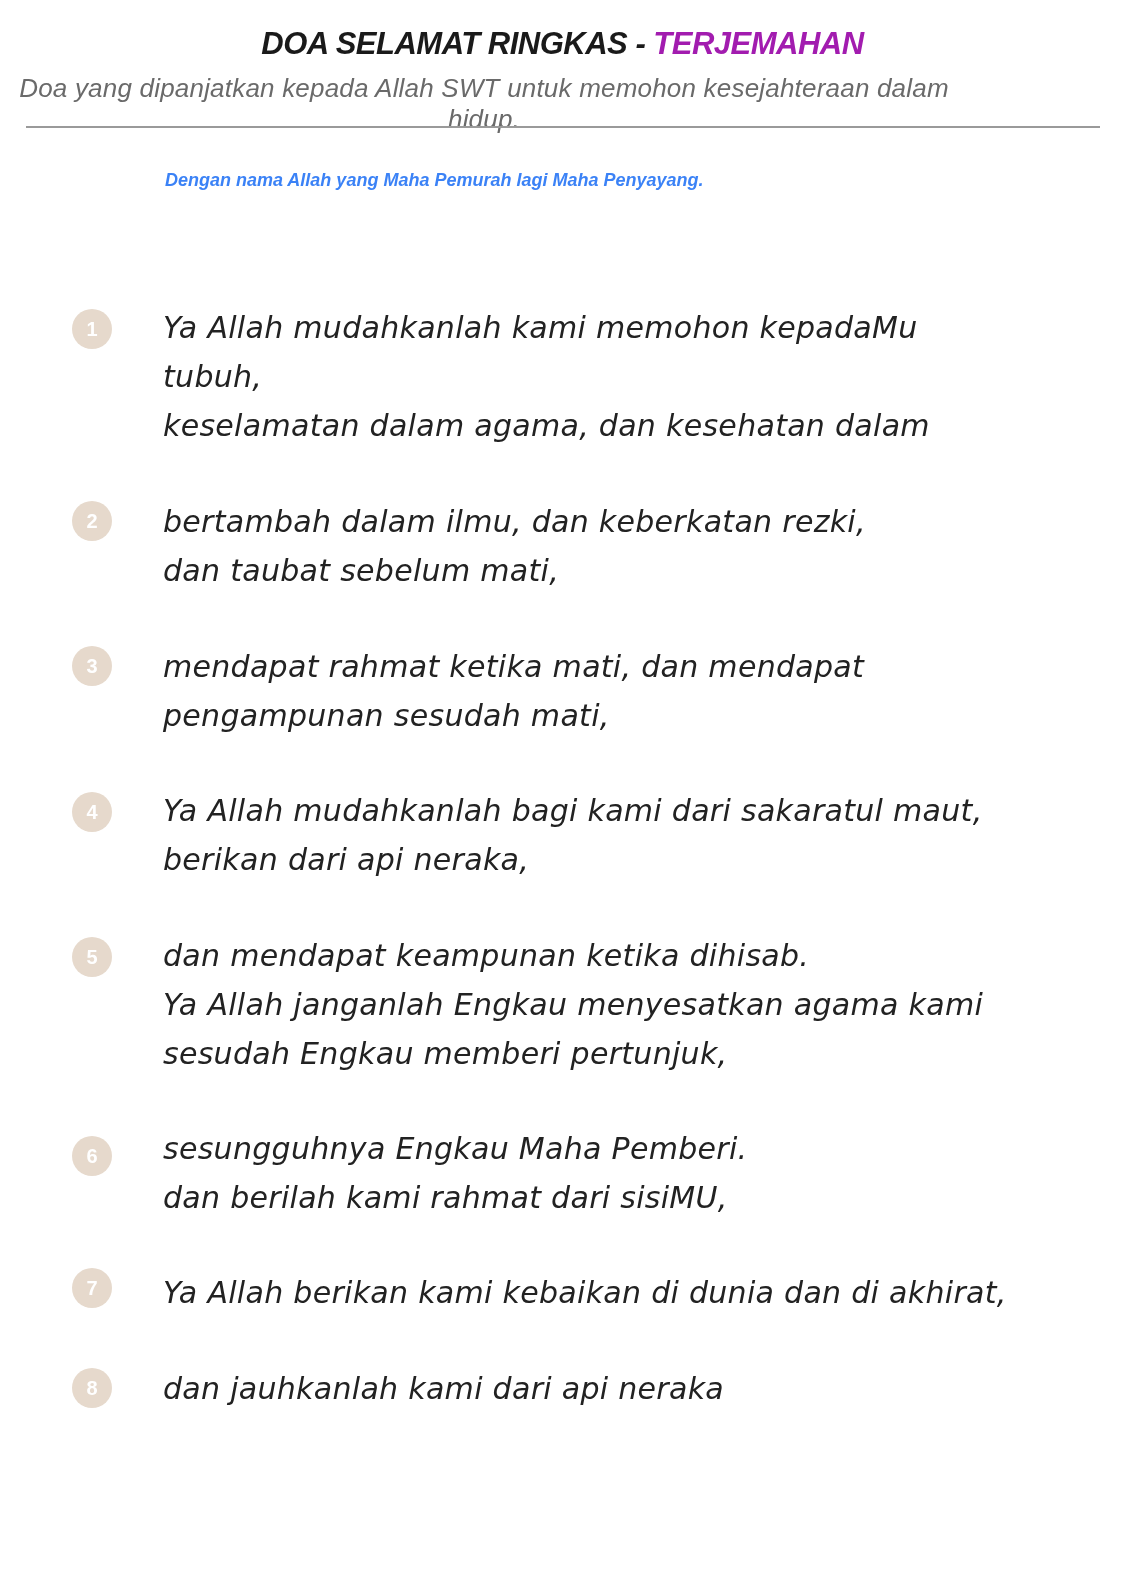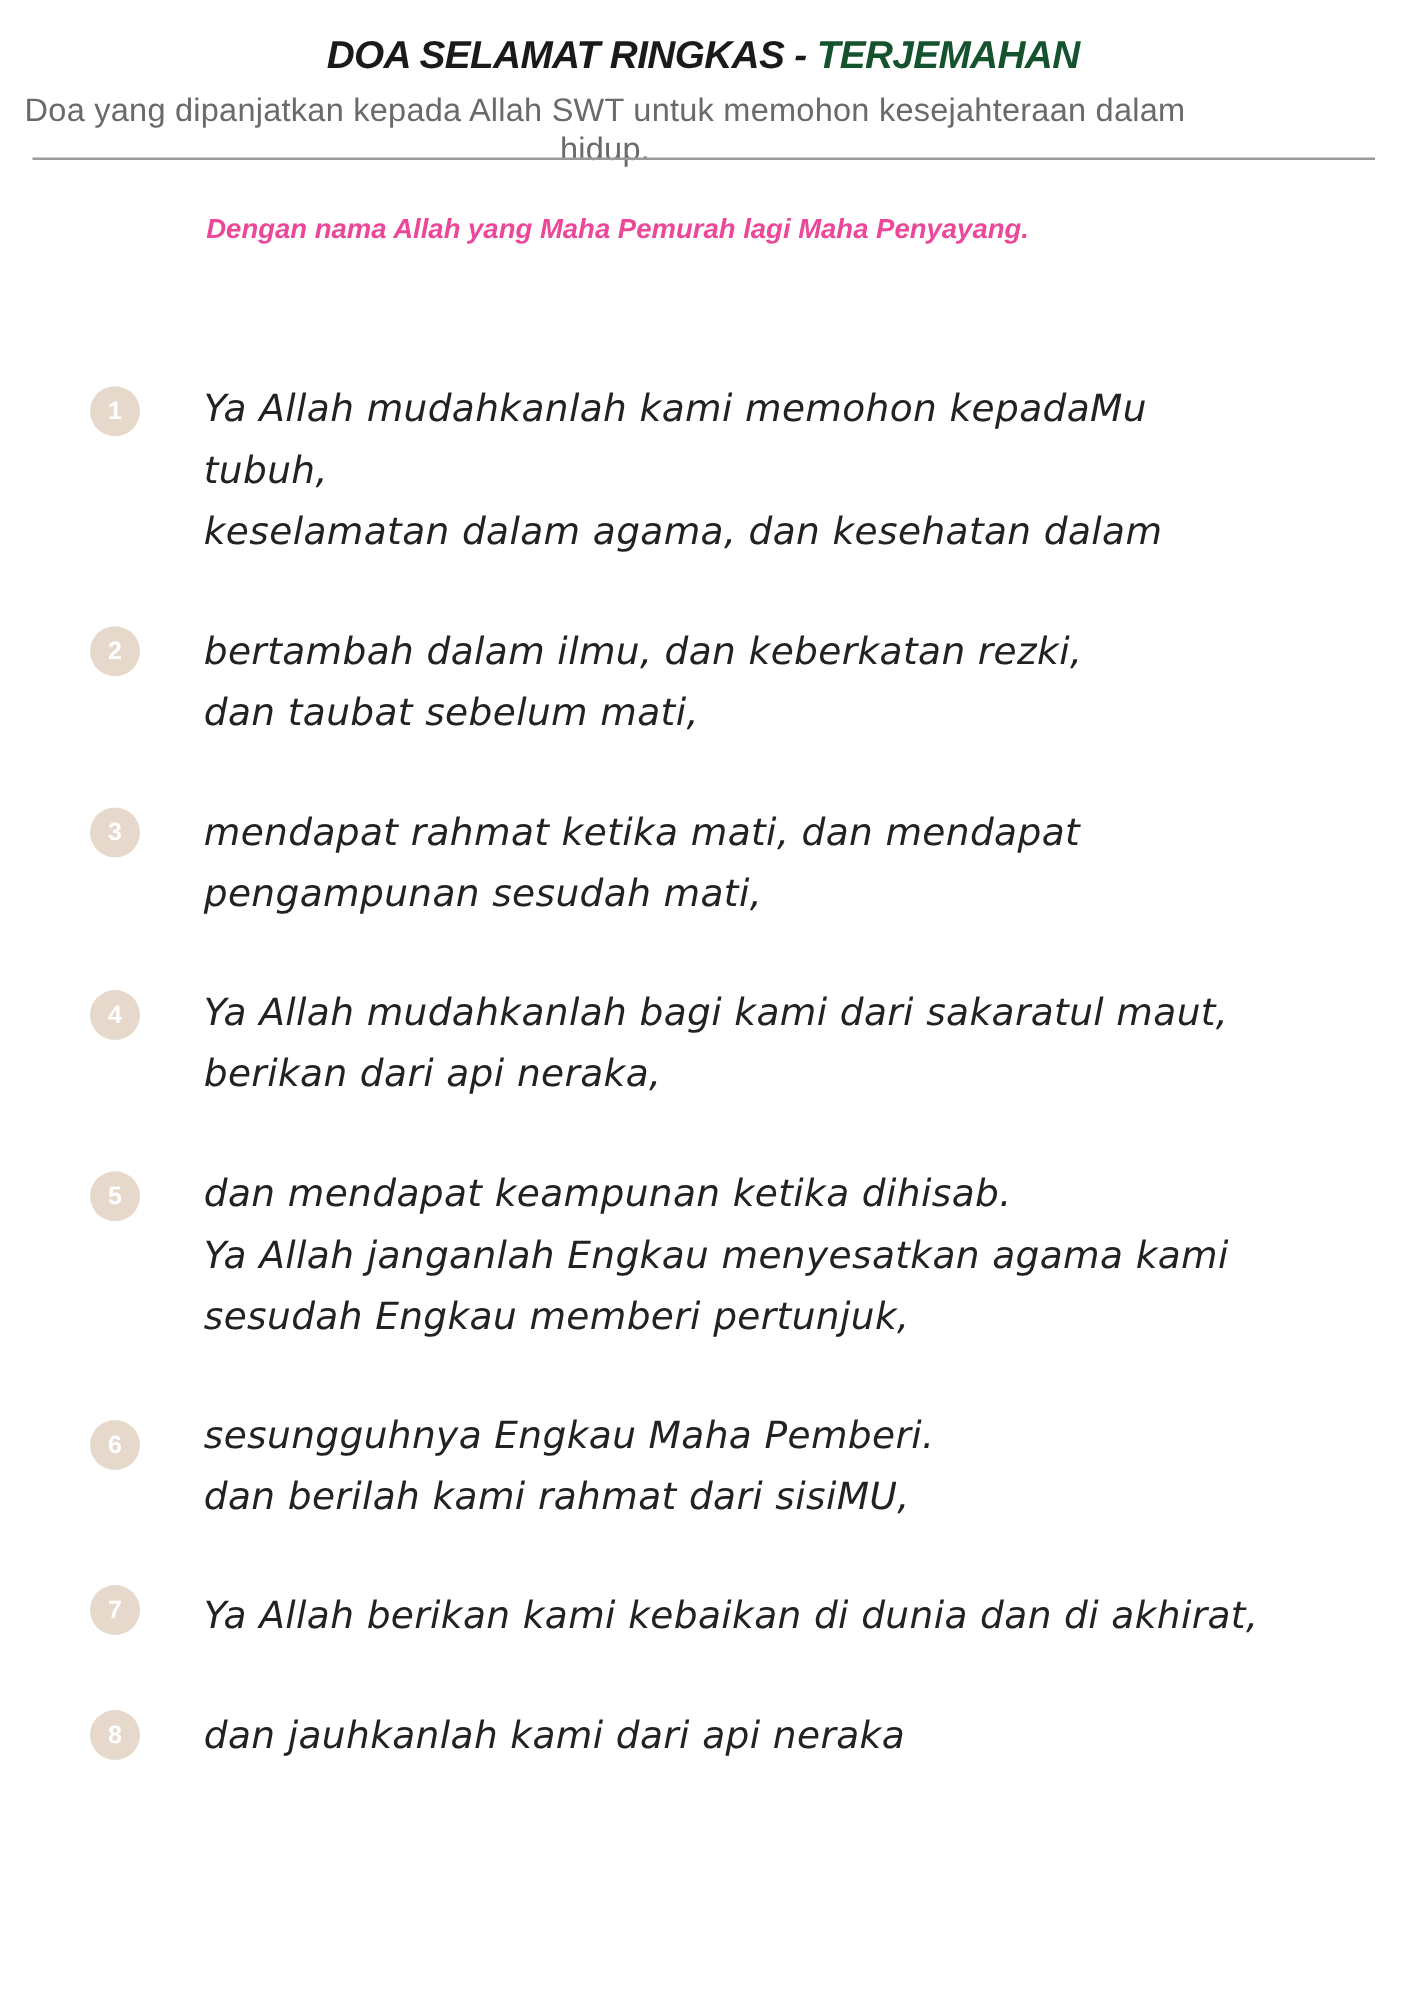--- a/index.html
+++ b/index.html
@@ -1,27 +1,27 @@
 <!DOCTYPE html>
 <html><head>
 <meta charset="utf-8">
 <style>
   html, body { margin: 0; padding: 0; background: #ffffff; }
   body { width: 1125px; height: 1594px; position: relative; overflow: hidden;
          font-family: "DejaVu Sans", "Liberation Sans", sans-serif; color: #222222; }
   .title { position: absolute; top: 26px; left: 0; width: 1125px; text-align: center;
            font-family: "Liberation Sans", sans-serif; font-style: italic; font-weight: bold;
            font-size: 31px; letter-spacing: -0.5px; color: #1a1a1a; }
-  .title .accent { color: #14532d; }
+  .title .accent { color: #a21caf; }
   .subtitle { position: absolute; top: 73px; left: 0; width: 968px; text-align: center;
-              font-family: "Liberation Sans", sans-serif; font-size: 26px;
+              font-family: "Liberation Sans", sans-serif; font-style: italic; font-size: 26px;
               color: #6a6a6a; letter-spacing: 0.2px; }
   .divider { position: absolute; top: 126px; left: 26px; width: 1074px; height: 2px; background: #9a9a9a; }
   .bismillah { position: absolute; top: 170px; left: 165px; font-family: "Liberation Sans", sans-serif;
-               font-style: italic; font-weight: bold; font-size: 22px; color: #ec4899; }
+               font-style: italic; font-weight: bold; font-size: 18px; color: #3b82f6; }
   .item { position: absolute; left: 0; width: 1125px; }
   .badge { position: absolute; left: 72px; width: 40px; height: 40px; border-radius: 50%;
            background: #e6d9cc; color: #ffffff; font-family: "Liberation Sans", sans-serif;
            font-weight: bold; font-size: 20px; text-align: center; line-height: 40px; }
   .lines { position: absolute; left: 163px; font-family: "DejaVu Sans", sans-serif; font-style: italic;
            font-size: 30px; line-height: 49px; color: #222; letter-spacing: 0.3px; }
   .lines div { white-space: nowrap; }
 </style>
 </head>
 <body>

